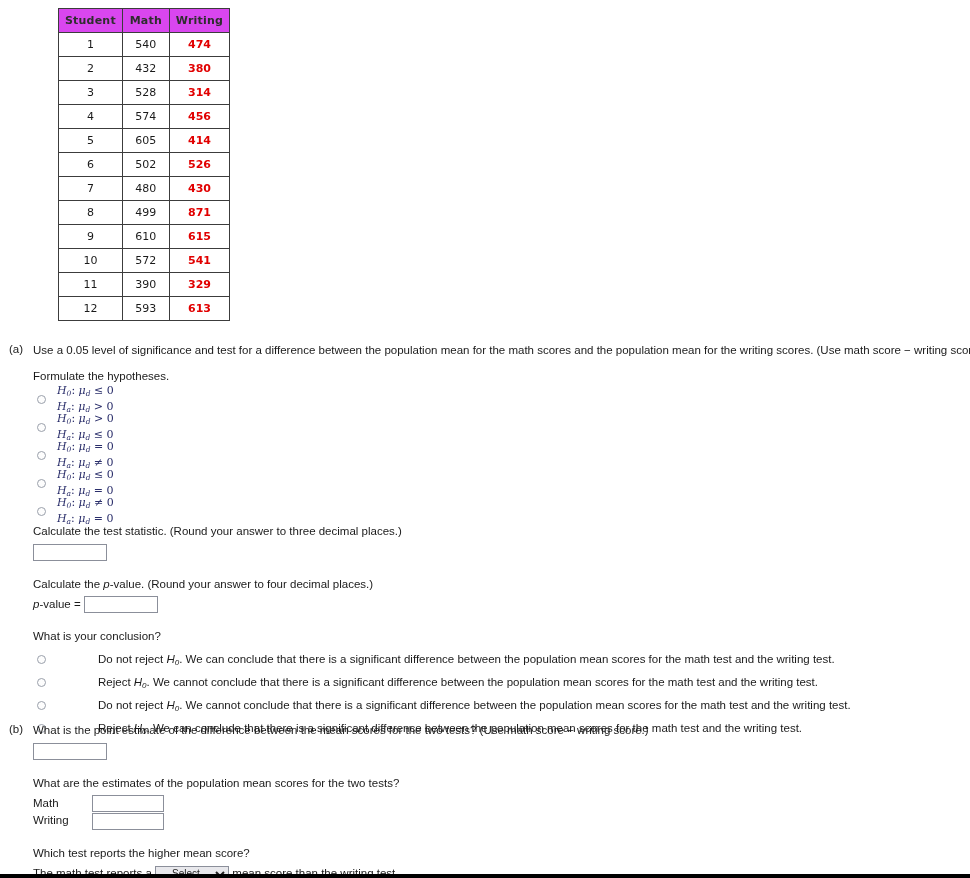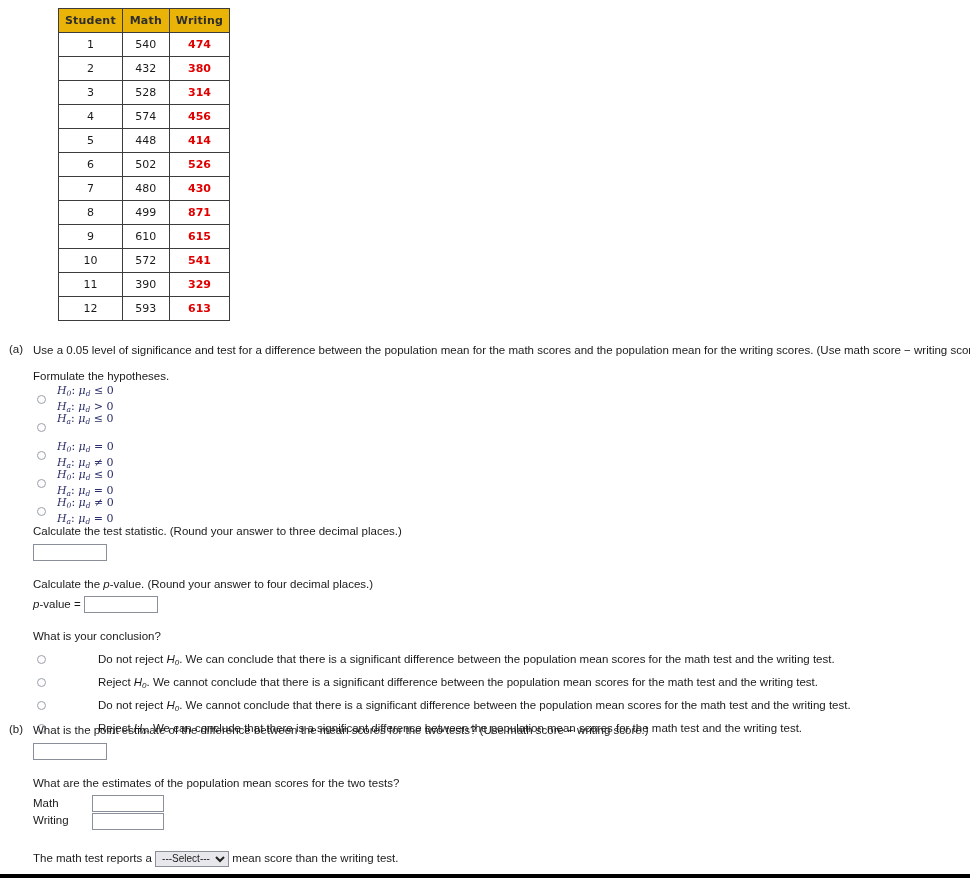--- a/index.html
+++ b/index.html
@@ -30,21 +30,21 @@
   table.scores th,
   table.scores td {
     border: 1px solid #3c3c3c;
     text-align: center;
     font-size: 11px;
     height: 17px;
     padding: 3px 6px;
     font-family: "DejaVu Sans", sans-serif;
   }
   table.scores th {
-    background: #eab308;
+    background: #d946ef;
     color: #2e2e2e;
     font-weight: bold;
     font-size: 11px;
     letter-spacing: .2px;
   }
   table.scores td.c-student { width: 46px; color: #1a1a1a; }
   table.scores td.c-math    { width: 34px; color: #1a1a1a; }
   table.scores td.c-writing { width: 40px; color: #e10000; font-weight: bold; }
   table.scores th.h-student { width: 46px; }
   table.scores th.h-math    { width: 34px; }
@@ -194,21 +194,21 @@
           <td class="c-math">528</td>
           <td class="c-writing">314</td>
         </tr>
         <tr>
           <td class="c-student">4</td>
           <td class="c-math">574</td>
           <td class="c-writing">456</td>
         </tr>
         <tr>
           <td class="c-student">5</td>
-          <td class="c-math">448</td>
+          <td class="c-math">605</td>
           <td class="c-writing">414</td>
         </tr>
         <tr>
           <td class="c-student">6</td>
           <td class="c-math">502</td>
           <td class="c-writing">526</td>
         </tr>
         <tr>
           <td class="c-student">7</td>
           <td class="c-math">480</td>
@@ -245,21 +245,21 @@
 
 <div class="qblock" style="top:343px;">
   <span class="qlabel">(a)</span>
   <div class="qbody">
     <div class="qtext">Use a 0.05 level of significance and test for a difference between the population mean for the math scores and the population mean for the writing scores. (Use math score − writing score.)</div>
     <div class="spacer-sm"></div>
     <div class="qtext">Formulate the hypotheses.</div>
 
     <ul class="radio-list hyp" id="hyp-list">
         <li><span class="radio"></span><span class="hyp-lines"><span class="ln"><i>H</i><sub>0</sub>: <i>μ</i><sub>d</sub> ≤ 0</span><span class="ln"><i>H</i><sub>a</sub>: <i>μ</i><sub>d</sub> &gt; 0</span></span></li>
-        <li><span class="radio"></span><span class="hyp-lines"><span class="ln"><i>H</i><sub>a</sub>: <i>μ</i><sub>d</sub> ≤ 0</span></span></li>
+        <li><span class="radio"></span><span class="hyp-lines"><span class="ln"><i>H</i><sub>0</sub>: <i>μ</i><sub>d</sub> &gt; 0</span><span class="ln"><i>H</i><sub>a</sub>: <i>μ</i><sub>d</sub> ≤ 0</span></span></li>
         <li><span class="radio"></span><span class="hyp-lines"><span class="ln"><i>H</i><sub>0</sub>: <i>μ</i><sub>d</sub> = 0</span><span class="ln"><i>H</i><sub>a</sub>: <i>μ</i><sub>d</sub> ≠ 0</span></span></li>
         <li><span class="radio"></span><span class="hyp-lines"><span class="ln"><i>H</i><sub>0</sub>: <i>μ</i><sub>d</sub> ≤ 0</span><span class="ln"><i>H</i><sub>a</sub>: <i>μ</i><sub>d</sub> = 0</span></span></li>
         <li><span class="radio"></span><span class="hyp-lines"><span class="ln"><i>H</i><sub>0</sub>: <i>μ</i><sub>d</sub> ≠ 0</span><span class="ln"><i>H</i><sub>a</sub>: <i>μ</i><sub>d</sub> = 0</span></span></li>
       </ul>
 
     <div class="qtext">Calculate the test statistic. (Round your answer to three decimal places.)</div>
     <div style="height:5px;"></div>
     <input class="ansbox" type="text" value="" style="">
 
     <div class="spacer-md"></div>
@@ -295,20 +295,21 @@
     <div class="inline-row">
       <span class="lbl-w">Math</span>
       <input class="ansbox wide" type="text" value="" style="">
     </div>
     <div class="inline-row">
       <span class="lbl-w">Writing</span>
       <input class="ansbox wide" type="text" value="" style="">
     </div>
 
     <div class="spacer-md"></div>
+    <div class="qtext">Which test reports the higher mean score?</div>
     <div style="height:4px;"></div>
     <div class="inline-row">
       <span>The math test reports a</span>
       <select class="sel" id="higher-select"><option value="---Select---">---Select---</option><option value="higher">higher</option><option value="lower">lower</option></select>
       <span>mean score than the writing test.</span>
     </div>
   </div>
 </div>
 
 <div class="bottom-bar"></div>

